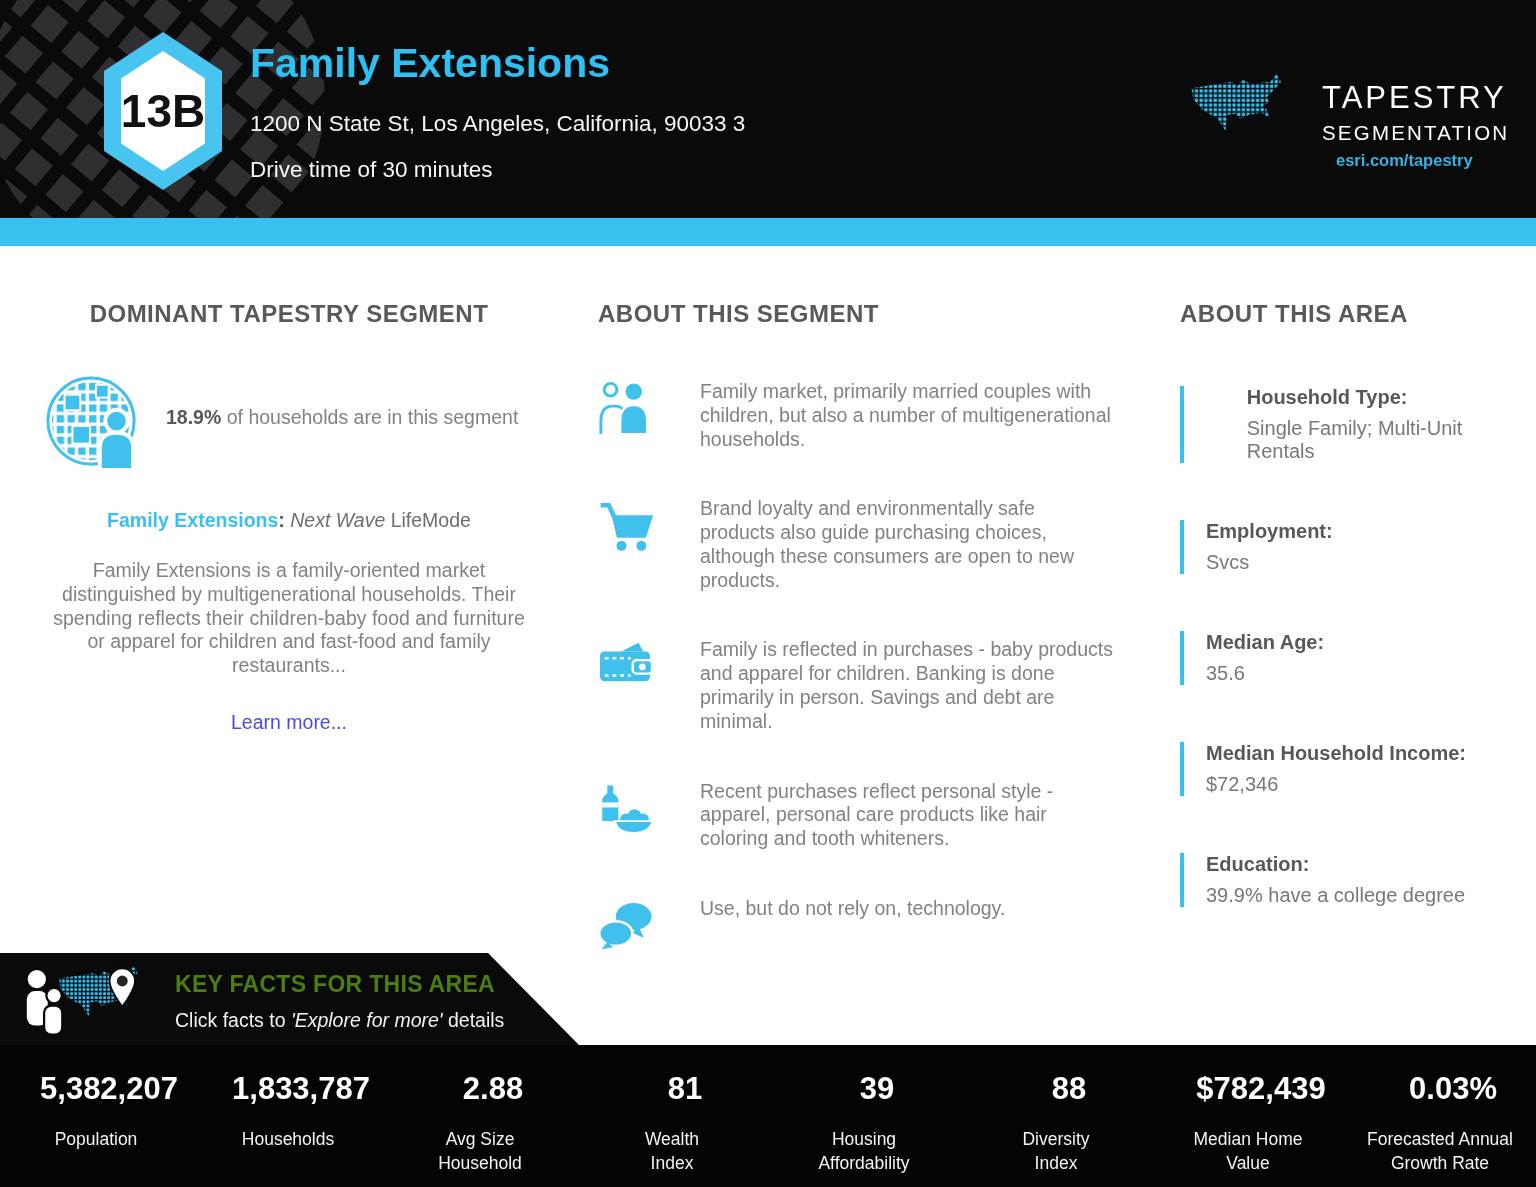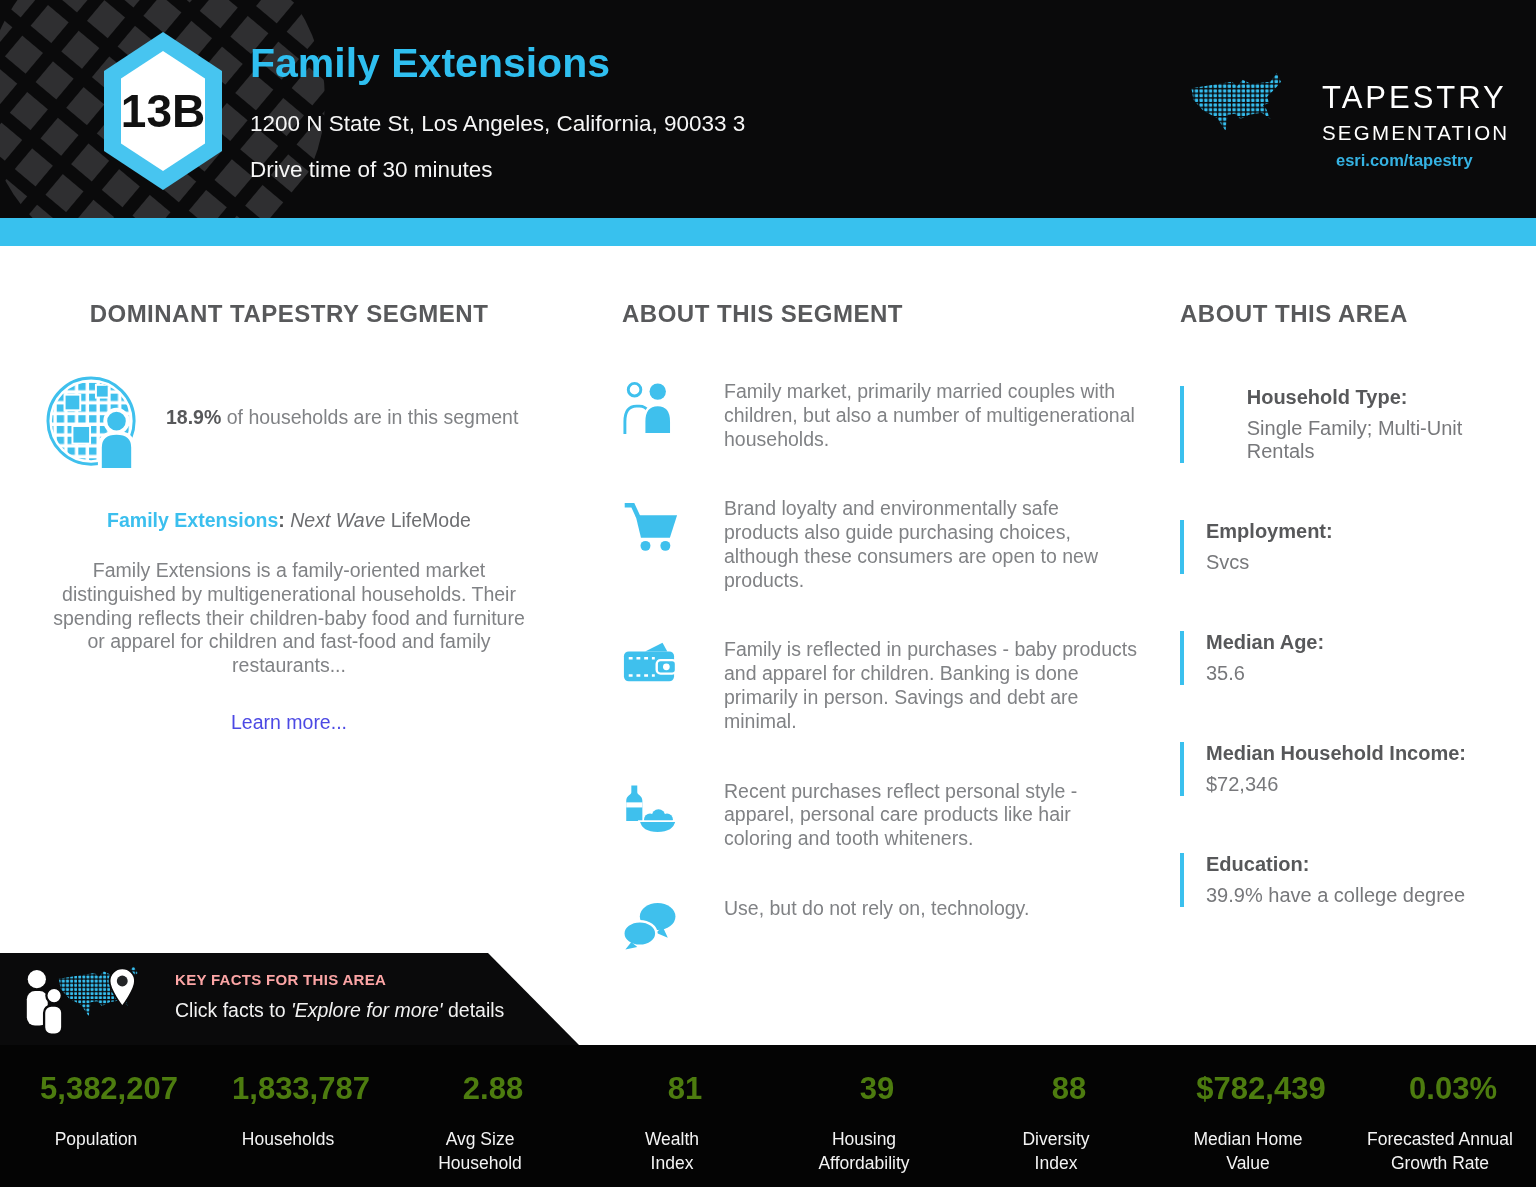--- a/index.html
+++ b/index.html
@@ -24,21 +24,21 @@
   .logo-map { position:absolute; left:1185px; top:70px; }
   .logo-text { position:absolute; left:1322px; top:80px; color:#ffffff; }
   .logo-line1 { font-size:31px; letter-spacing:3px; font-weight:400; }
   .logo-line2 { font-size:20.5px; letter-spacing:2.2px; margin-top:5px; }
   .logo-url { font-size:16.5px; color:#35b2e2; margin-top:6px; margin-left:14px;font-weight:bold; }
   .blue-stripe { position:absolute; top:218px; left:0; width:1536px; height:28px; background:#38c1ee; }
 
   
   .col-heading { font-size:24px; font-weight:600; color:#58595b; letter-spacing:0.5px; }
   .col-dominant { position:absolute; left:46px; top:300px; width:486px;text-align:center; }
-  .col-segment  { position:absolute; left:622px; top:300px; width:516px; }
+  .col-segment  { position:absolute; left:598px; top:300px; width:516px; }
   .col-area     { position:absolute; left:1180px; top:300px; width:336px; }
 
   .dom-stat-row { display:flex; margin-top:44px; }
   .dom-stats { margin-left:26px; padding-top:6px; }
   .dom-line { font-size:19.5px; color:#808285; white-space:pre-wrap; }
   .dom-line.second { margin-top:28px; }
   .dom-strong { font-weight:bold; color:#57585a; }
   .dom-italic { font-style:italic; }
   .lifemode-line { margin-top:31px; font-size:19.5px; white-space:pre-wrap; color:#6d6e71; }
   .lm-name { color:#3bbfee; font-weight:bold; }
@@ -59,31 +59,31 @@
   .area-value { font-size:20px; color:#77787b; margin-top:8px; }
 
   
   .kf-banner {
     position:absolute; left:0; top:953px; width:580px; height:93px;
     background:#0a0a0b;
     clip-path:polygon(0 0, 488px 0, 580px 100%, 0 100%);
   }
   .kf-icon { position:absolute; left:20px; top:8px; }
   .kf-textblock { position:absolute; left:175px; top:18px; }
-  .kf-title { font-size:15px; font-weight:bold; color:#fca5a5; letter-spacing:0.3px; }
+  .kf-title { font-size:23px; font-weight:bold; color:#4d7c0f; letter-spacing:0.3px; }
   .kf-subtitle { font-size:19.5px; color:#f2f2f2; margin-top:11px; white-space:pre-wrap; }
   .kf-sub-italic { font-style:italic; }
 
   
   .stats-bar {
     position:absolute; left:0; top:1045px; width:1536px; height:142px;
     background:#040404; display:flex;
   }
   .stat { flex:1 1 0; text-align:center; padding-top:26px; cursor:pointer; }
-  .stat-value { font-size:31px; font-weight:bold; color:#4d7c0f;padding-left:26px; }
+  .stat-value { font-size:31px; font-weight:bold; color:#ffffff;padding-left:26px; }
   .stat-label { font-size:17.5px; color:#f4f4f4; margin-top:21px; line-height:1.35; white-space:pre-line; }
 </style>
 </head>
 <body>
 
 <svg width="0" height="0" style="position:absolute" aria-hidden="true">
   <defs>
     <path id="usmap" d="M6,17 L44,11 L49,15 L54,9 L62,13 L80,11 L86,3 L90,11 L84,18 L77,25 L79,31 L73,33 L76,36 L80,46 L72,40 L60,42 L52,46 L47,41 L40,42 L38,57 L30,45 L17,38 L8,28 Z"></path>
     <pattern id="pdots" width="4.4" height="4.4" patternUnits="userSpaceOnUse">
       <rect x="0.4" y="0.4" width="3.1" height="3.1" rx="0.6" fill="#35beef"></rect>

